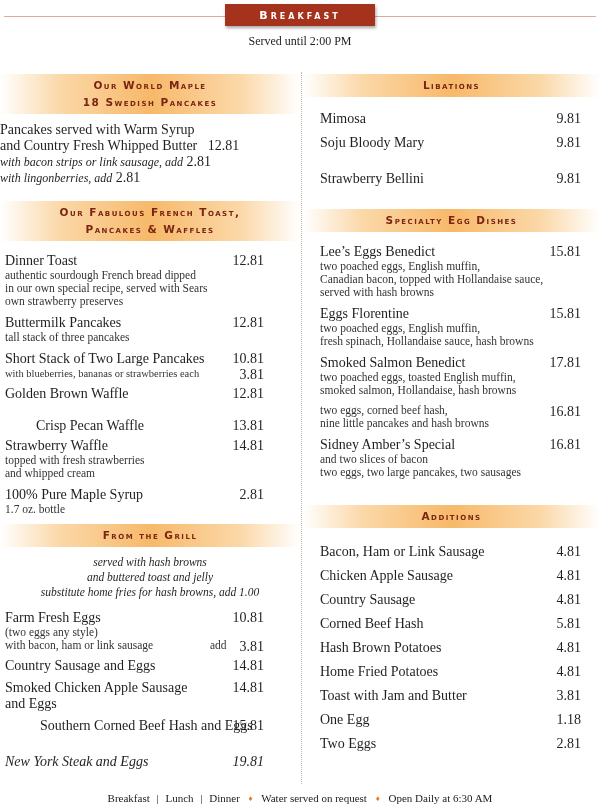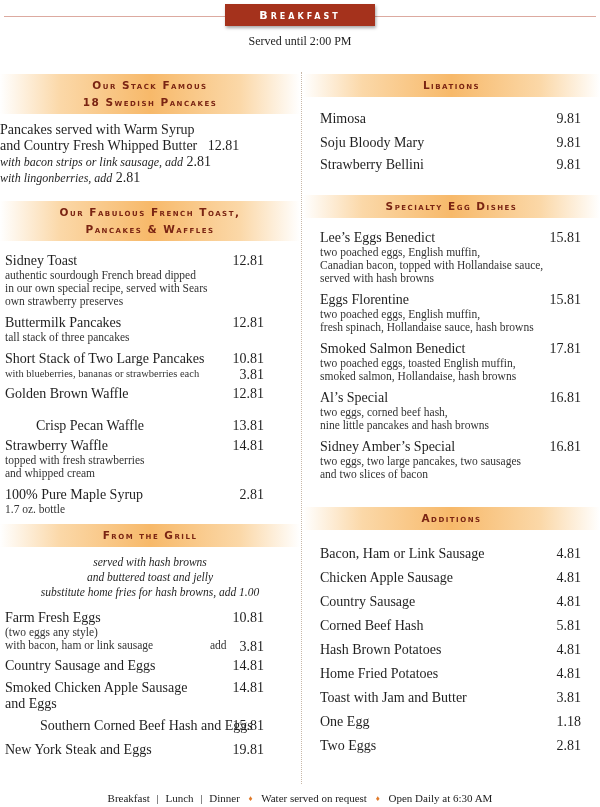--- a/index.html
+++ b/index.html
@@ -58,21 +58,21 @@
 <div class="title-bar">
   <span>Breakfast</span>
 </div>
 <div class="served">Served until 2:00 PM</div>
 
 <div class="divider"></div>
 
 <div class="col left">
 
   <div class="sec-head" style="margin-top:2px;">
-    <span>Our Stack Famous</span>
+    <span>Our World Maple</span>
     <span>18 Swedish Pancakes</span>
   </div>
   <div class="pancake-block">
     <div>Pancakes served with Warm Syrup</div>
     <div>
       <span>and Country Fresh Whipped Butter</span>&nbsp;&nbsp;&nbsp;<span>12.81</span>
     </div>
     <div>
       <span class="it">with bacon strips or link sausage, add</span>
       <span class="amt">2.81</span>
@@ -83,21 +83,21 @@
     </div>
   </div>
 
   <div class="sec-head" style="margin-top:15px;">
     <span>Our Fabulous French Toast,</span>
     <span>Pancakes &amp; Waffles</span>
   </div>
 
   <div style="margin-top:12px;">
     <div class="item">
-      <div class="name">Sidney Toast</div>
+      <div class="name">Dinner Toast</div>
       <div class="price">12.81</div>
       <div class="desc">authentic sourdough French bread dipped</div>
       <div class="desc">in our own special recipe, served with Sears</div>
       <div class="desc">own strawberry preserves</div>
     </div>
     <div class="item" style="margin-top:7px;">
       <div class="name">Buttermilk Pancakes</div>
       <div class="price">12.81</div>
       <div class="desc">tall stack of three pancakes</div>
     </div>
@@ -154,41 +154,41 @@
     </div>
     <div class="item" style="margin-top:6px;">
       <div class="name">Smoked Chicken Apple Sausage</div>
       <div class="name">and Eggs</div>
       <div class="price">14.81</div>
     </div>
     <div class="item" style="margin-top:6px;padding-left:40px;">
       <div class="name">Southern Corned Beef Hash and Eggs</div>
       <div class="price">15.81</div>
     </div>
-    <div class="item" style="margin-top:8px;">
+    <div class="item" style="margin-top:20px;font-style:italic;">
       <div class="name">New York Steak and Eggs</div>
       <div class="price">19.81</div>
     </div>
   </div>
 </div>
 
 <div class="col right">
   <div class="sec-head" style="margin-top:2px;">
     <span>Libations</span>
   </div>
   <div style="margin-top:14px;">
     <div class="item" style="padding-left:17px;font-family:Liberation Serif, serif;">
       <div class="name">Mimosa</div>
       <div class="price">9.81</div>
     </div>
     <div class="item" style="padding-left:17px; margin-top:8px;">
       <div class="name">Soju Bloody Mary</div>
       <div class="price">9.81</div>
     </div>
-    <div class="item" style="padding-left:17px; margin-top:6px;">
+    <div class="item" style="padding-left:17px; margin-top:20px;">
       <div class="name">Strawberry Bellini</div>
       <div class="price">9.81</div>
     </div>
   </div>
 
   <div class="sec-head" style="margin-top:22px;">
     <span>Specialty Egg Dishes</span>
   </div>
   <div style="margin-top:12px;">
     <div class="item" style="padding-left:17px;">
@@ -204,30 +204,29 @@
       <div class="desc">two poached eggs, English muffin,</div>
       <div class="desc">fresh spinach, Hollandaise sauce, hash browns</div>
     </div>
     <div class="item" style="padding-left:17px; margin-top:7px;">
       <div class="name">Smoked Salmon Benedict</div>
       <div class="price">17.81</div>
       <div class="desc">two poached eggs, toasted English muffin,</div>
       <div class="desc">smoked salmon, Hollandaise, hash browns</div>
     </div>
     <div class="item" style="padding-left:17px; margin-top:7px;">
-      <div class="name">Al’s Special</div>
       <div class="price">16.81</div>
       <div class="desc">two eggs, corned beef hash,</div>
       <div class="desc">nine little pancakes and hash browns</div>
     </div>
     <div class="item" style="padding-left:17px; margin-top:7px;">
       <div class="name">Sidney Amber’s Special</div>
       <div class="price">16.81</div>
+      <div class="desc">and two slices of bacon</div>
       <div class="desc">two eggs, two large pancakes, two sausages</div>
-      <div class="desc">and two slices of bacon</div>
     </div>
   </div>
 
   <div class="sec-head" style="margin-top:26px;">
     <span>Additions</span>
   </div>
   <div style="margin-top:16px;">
     <div class="item" style="padding-left:17px;">
       <div class="name">Bacon, Ham or Link Sausage</div>
       <div class="price">4.81</div>

